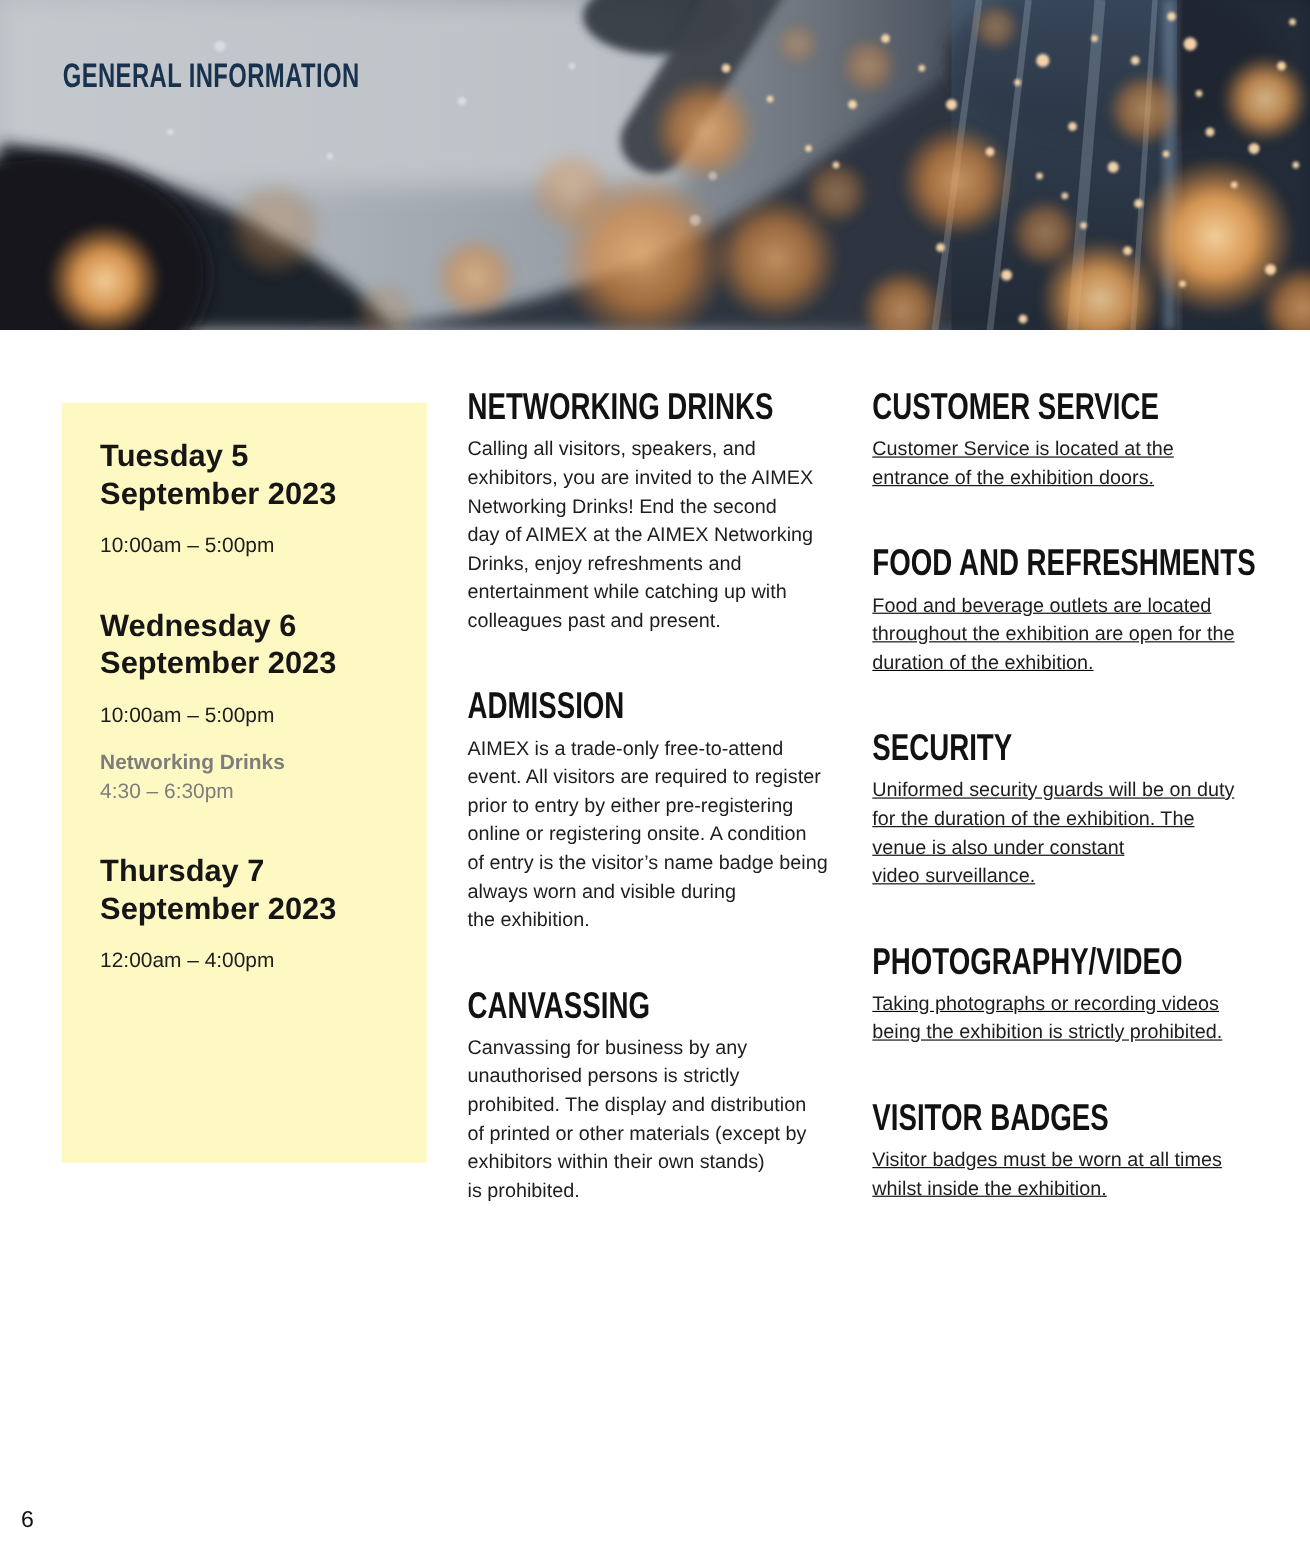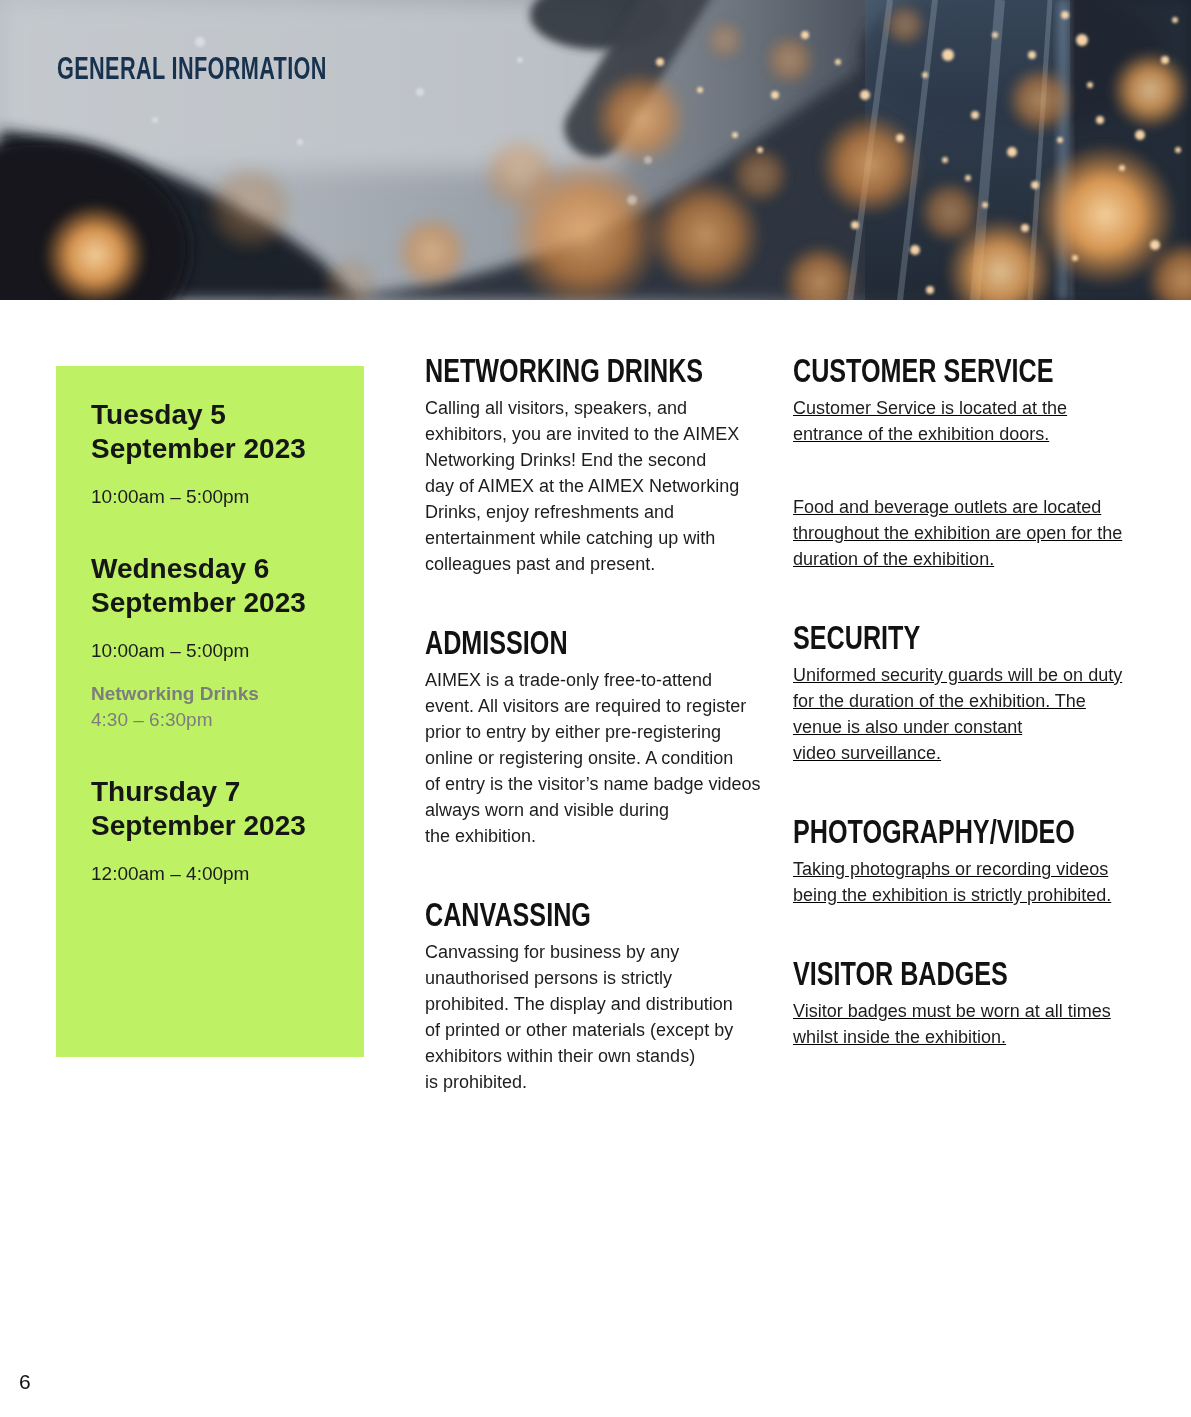--- a/index.html
+++ b/index.html
@@ -16,22 +16,22 @@
   .hero-title {
     position:absolute; left:57px; top:51px;
     font-size:31px; font-weight:bold; line-height:36px;
     color:#18324e; letter-spacing:.5px; white-space:nowrap;
   }
   .cond { display:inline-block; transform:scaleX(.74); transform-origin:0 60%; white-space:nowrap; }
   .cond-hero { transform:scaleX(.70); }
 
   
   .schedule-box {
-    position:absolute; left:56px; top:366px; width:308px; height:691px;
-    background:#bef264; padding:32px 30px 0 35px;
+    position:absolute; left:56px; top:366px; width:332px; height:691px;
+    background:#fef9c3; padding:32px 30px 0 35px;
   }
   .day { margin-bottom:42px; }
   .day-title {
     font-size:28px; font-weight:bold; line-height:34px;
     color:#161616; white-space:pre-line;
   }
   .day-time { margin-top:18px; font-size:19px; line-height:26px; color:#1d1d1f; }
   .day-extra-label { margin-top:17px; font-size:19px; line-height:26px; font-weight:bold; color:#7d7d7d; }
   .day-extra-time { font-size:19px; line-height:26px; color:#7d7d7d; }
 
@@ -232,21 +232,21 @@
 Drinks, enjoy refreshments and
 entertainment while catching up with
 colleagues past and present.</p>
       </section>
       <section class="section">
         <h2 class="sec-heading"><span class="cond">ADMISSION</span></h2>
         <p class="sec-body">AIMEX is a trade-only free-to-attend
 event. All visitors are required to register
 prior to entry by either pre-registering
 online or registering onsite. A condition
-of entry is the visitor’s name badge videos
+of entry is the visitor’s name badge being
 always worn and visible during
 the exhibition.</p>
       </section>
       <section class="section">
         <h2 class="sec-heading"><span class="cond">CANVASSING</span></h2>
         <p class="sec-body">Canvassing for business by any
 unauthorised persons is strictly
 prohibited. The display and distribution
 of printed or other materials (except by
 exhibitors within their own stands)
@@ -254,20 +254,21 @@
       </section>
     </section>
 
     <section class="col col-right">
       <section class="section">
         <h2 class="sec-heading"><span class="cond">CUSTOMER SERVICE</span></h2>
         <p class="sec-body">Customer Service is located at the
 entrance of the exhibition doors.</p>
       </section>
       <section class="section">
+        <h2 class="sec-heading"><span class="cond">FOOD AND REFRESHMENTS</span></h2>
         <p class="sec-body">Food and beverage outlets are located
 throughout the exhibition are open for the
 duration of the exhibition.</p>
       </section>
       <section class="section">
         <h2 class="sec-heading"><span class="cond">SECURITY</span></h2>
         <p class="sec-body">Uniformed security guards will be on duty
 for the duration of the exhibition. The
 venue is also under constant
 video surveillance.</p>

